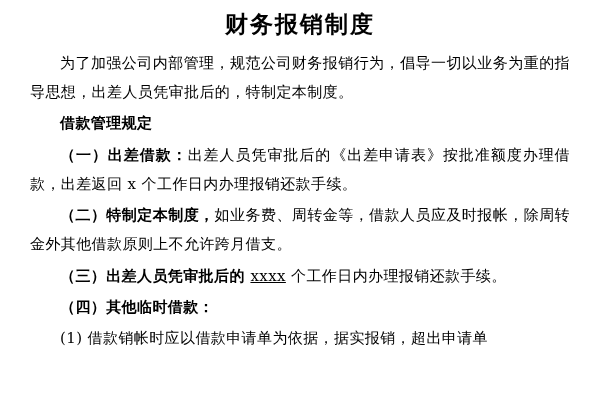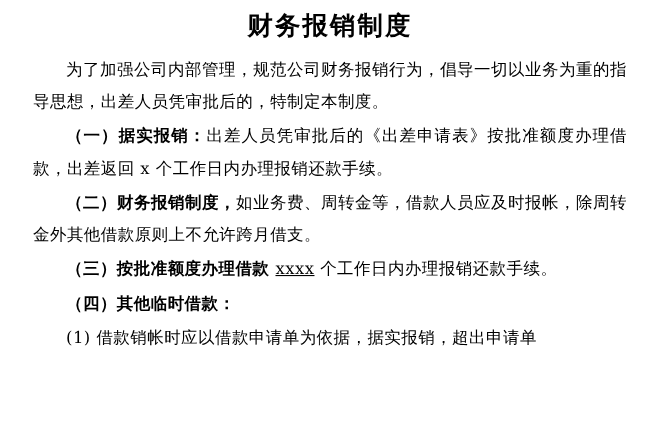--- a/index.html
+++ b/index.html
@@ -56,30 +56,31 @@
 </style>
 </head>
 <body>
 
 <div class="page">
 
   <div class="doc-title">财务报销制度</div>
 
   <p class="para">为了加强公司内部管理，规范公司财务报销行为，倡导一切以业务为重的指导思想，出差人员凭审批后的，特制定本制度。</p>
 
+  <p class="section-head">借款管理规定</p>
 
   <p class="para">
-    <span class="bold-inline">（一）据实报销：</span><span>出差人员凭审批后的《出差申请表》按批准额度办理借款，出差返回 x 个工作日内办理报销还款手续。</span>
+    <span class="bold-inline">（一）出差借款：</span><span>出差人员凭审批后的《出差申请表》按批准额度办理借款，出差返回 x 个工作日内办理报销还款手续。</span>
   </p>
 
   <p class="para">
-    <span class="bold-inline">（二）财务报销制度，</span><span>如业务费、周转金等，借款人员应及时报帐，除周转金外其他借款原则上不允许跨月借支。</span>
+    <span class="bold-inline">（二）特制定本制度，</span><span>如业务费、周转金等，借款人员应及时报帐，除周转金外其他借款原则上不允许跨月借支。</span>
   </p>
 
   <p class="para">
-    <span class="bold-inline">（三）按批准额度办理借款 </span><span class="underline">xxxx</span><span> 个工作日内办理报销还款手续。</span>
+    <span class="bold-inline">（三）出差人员凭审批后的 </span><span class="underline">xxxx</span><span> 个工作日内办理报销还款手续。</span>
   </p>
 
   <p class="section-head">（四）其他临时借款：</p>
 
   <p class="para">(1) 借款销帐时应以借款申请单为依据，据实报销，超出申请单</p>
 
 </div>
 
 </body></html>

